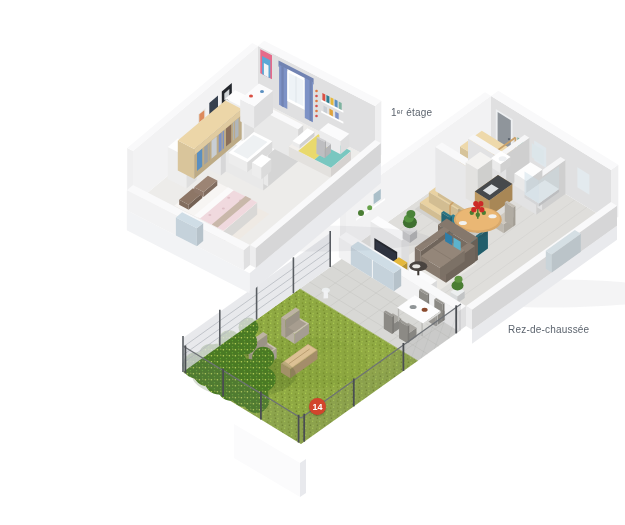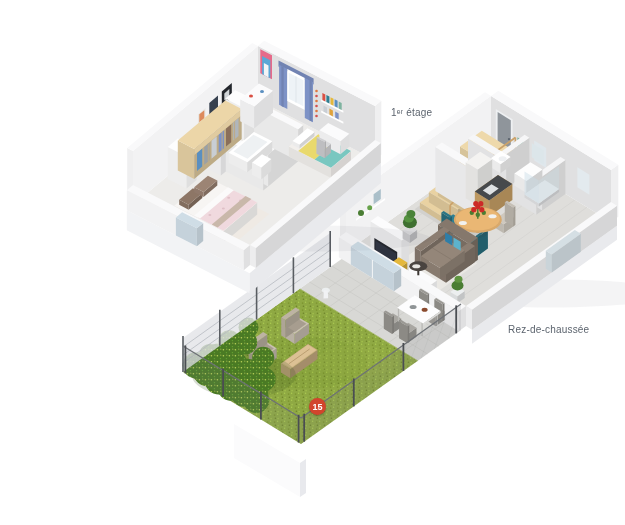--- a/index.html
+++ b/index.html
@@ -531,14 +531,14 @@
         <polygon points="175.9,217.4 196.9,228.3 196.9,246.3 175.9,235.4" fill="#c5d2db" stroke="none"></polygon>
         <polygon points="196.9,228.3 203.2,223.0 203.2,241.0 196.9,246.3" fill="#b6c2ca" stroke="none"></polygon>
         <polygon points="175.9,217.4 182.1,212.2 203.2,223.0 196.9,228.3" fill="#cfdde6" stroke="none"></polygon>
         <polygon points="250.0,245.0 255.9,248.0 255.9,268.0 250.0,265.0" fill="#ededee" stroke="none"></polygon>
         <polygon points="255.9,248.0 380.9,143.0 380.9,163.0 255.9,268.0" fill="#d6d6d7" stroke="none"></polygon>
         <polygon points="250.0,245.0 375.0,140.0 380.9,143.0 255.9,248.0" fill="#f9f9fa" stroke="none"></polygon>
       </g>
     </svg>
   <div class="floor-label" id="label-first" style="color: rgb(92, 100, 110);">1ᵉʳ étage</div>
   <div class="floor-label" id="label-ground" style="color: rgb(92, 100, 110);">Rez-de-chaussée</div>
-  <div class="lot-badge" id="lot-badge" style="background: rgb(210, 69, 44); color: rgb(255, 255, 255);">15</div>
+  <div class="lot-badge" id="lot-badge" style="background: rgb(210, 69, 44); color: rgb(255, 255, 255);">14</div>
 </div>
 
 </body></html>

